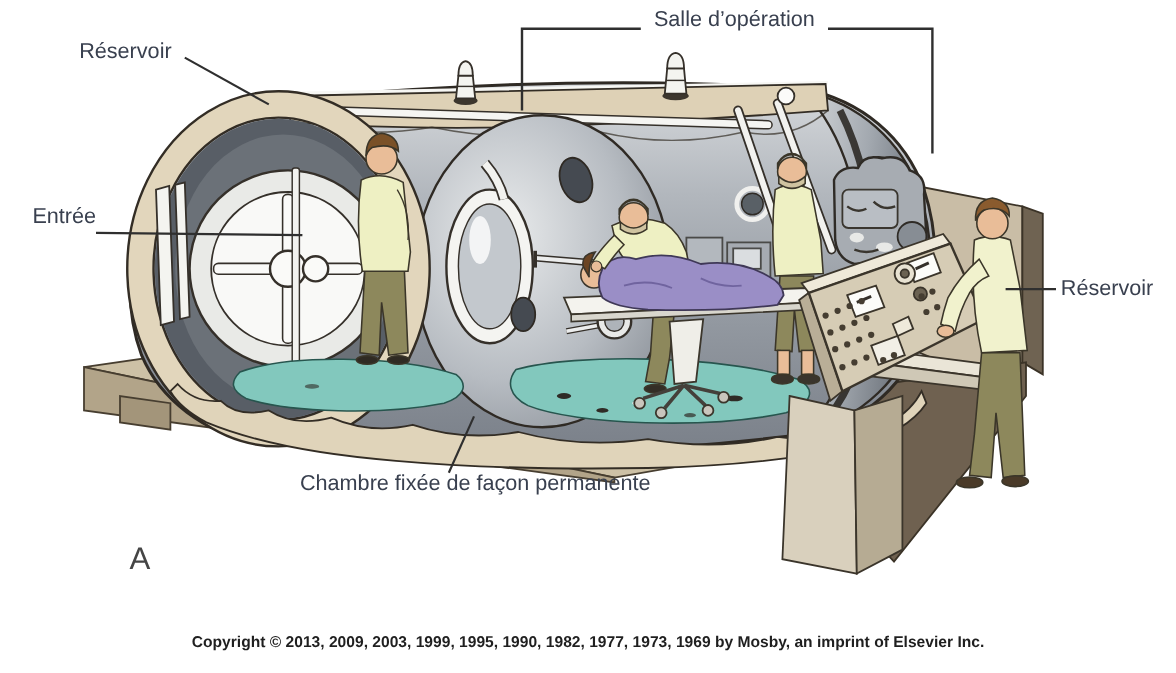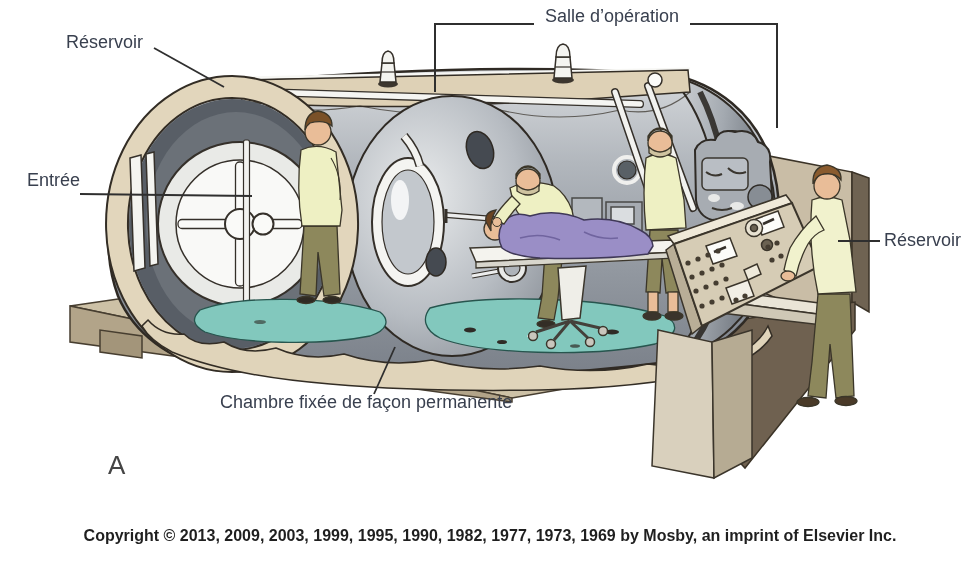--- a/index.html
+++ b/index.html
@@ -3,21 +3,21 @@
 <meta charset="utf-8">
 <style>
   html,body{margin:0;padding:0;background:#ffffff;}
   .stage{position:relative;width:980px;height:561px;background:#ffffff;overflow:hidden;
          font-family:"Liberation Sans", sans-serif;}
   .stage svg{position:absolute;left:0;top:0;}
   .fig-label{position:absolute;font-size:18px;color:#39404f;white-space:nowrap;}
   .fig-label.center{text-align:center;}
   .panel-letter{position:absolute;font-size:26px;color:#454545;}
   .copyright{position:absolute;left:0;top:527px;width:980px;text-align:center;
-             font-size:16px;font-weight:bold;color:#1f1f1f;}
+             font-size:13px;font-weight:bold;color:#1f1f1f;}
 </style>
 </head>
 <body>
 
 <div class="stage">
 
 <svg width="980" height="561" viewBox="0 0 980 561">
   <defs>
     <linearGradient id="hullG" x1="0" y1="0" x2="0" y2="1">
       <stop offset="0" stop-color="#d7dadd"></stop>
@@ -280,17 +280,17 @@
     <path d="M838,241 L880,241"></path>
     <path d="M374,394 L395,347"></path>
     <path d="M435,92 L435,24 L534,24 M690,24 L777,24 L777,128" stroke-width="2"></path>
   </g>
 </svg>
 
 <div class="fig-label" style="left:66px;top:32px">Réservoir</div>
 <div class="fig-label center" style="left:540px;top:6px;width:144px">Salle d’opération</div>
 <div class="fig-label" style="left:27px;top:170px">Entrée</div>
 <div class="fig-label" style="left:884px;top:230px">Réservoir</div>
-<div class="fig-label" style="left:220px;top:392px">Chambre fixée de façon permanente</div>
+<div class="fig-label" style="left:250px;top:392px">Chambre fixée de façon permanente</div>
 <div class="panel-letter" style="left:108px;top:450px">A</div>
 <div class="copyright">Copyright © 2013, 2009, 2003, 1999, 1995, 1990, 1982, 1977, 1973, 1969 by Mosby, an imprint of Elsevier Inc.</div>
 
 </div>
 
 </body></html>

